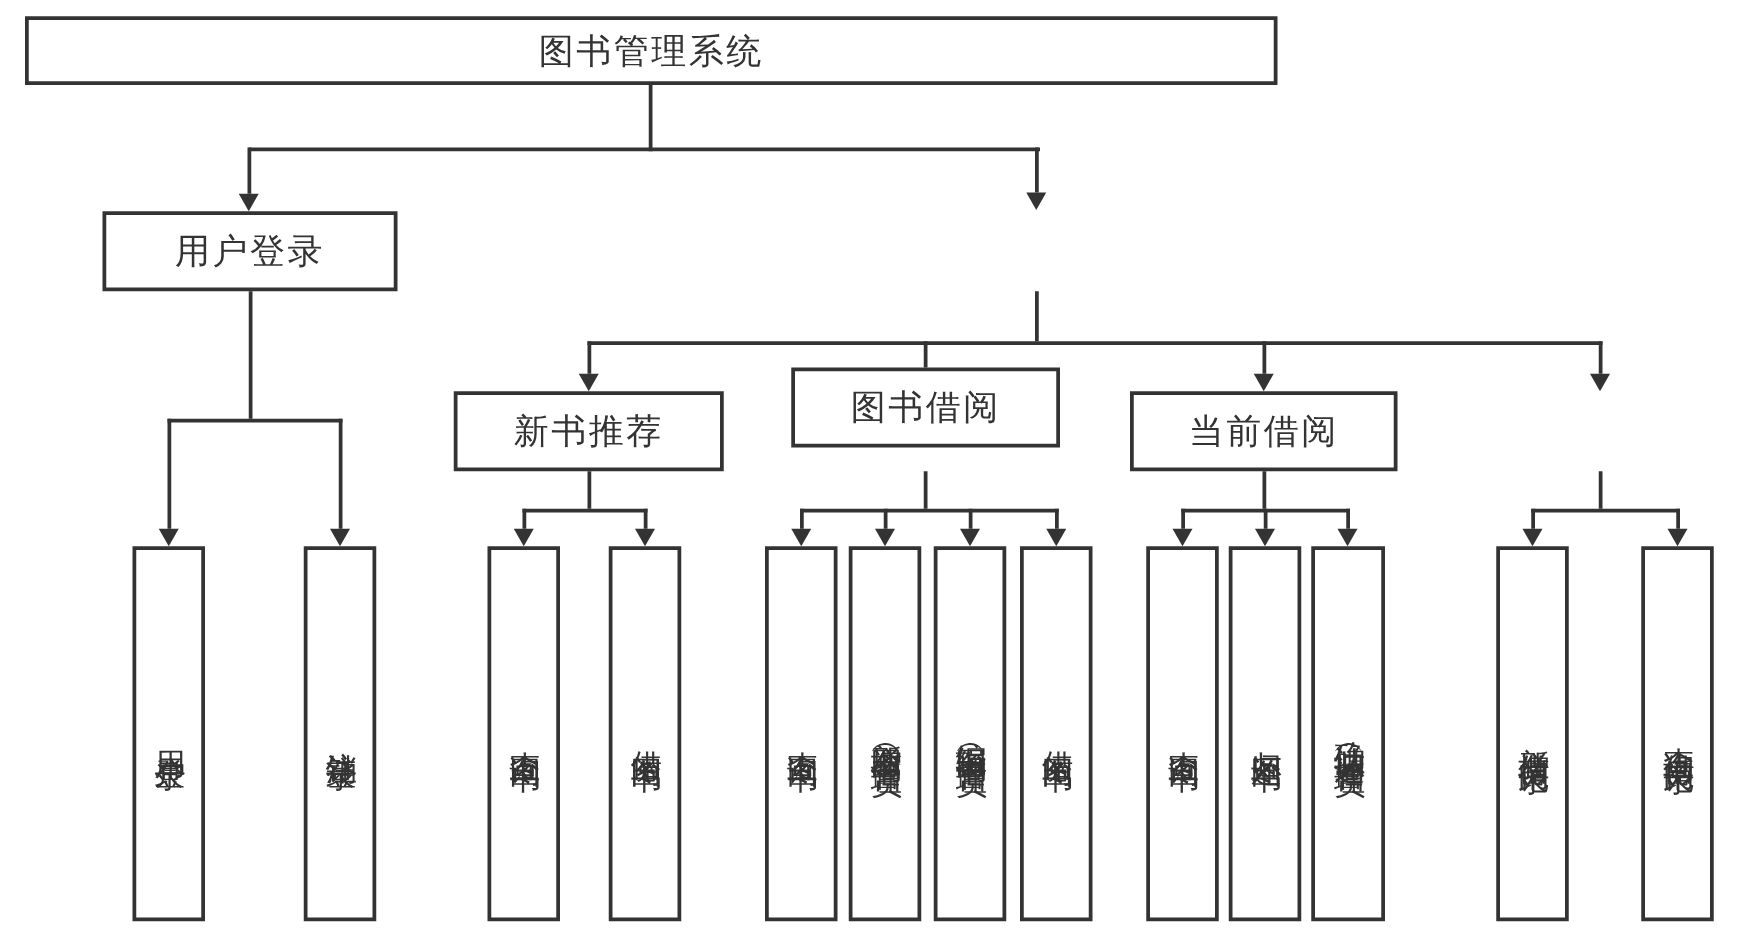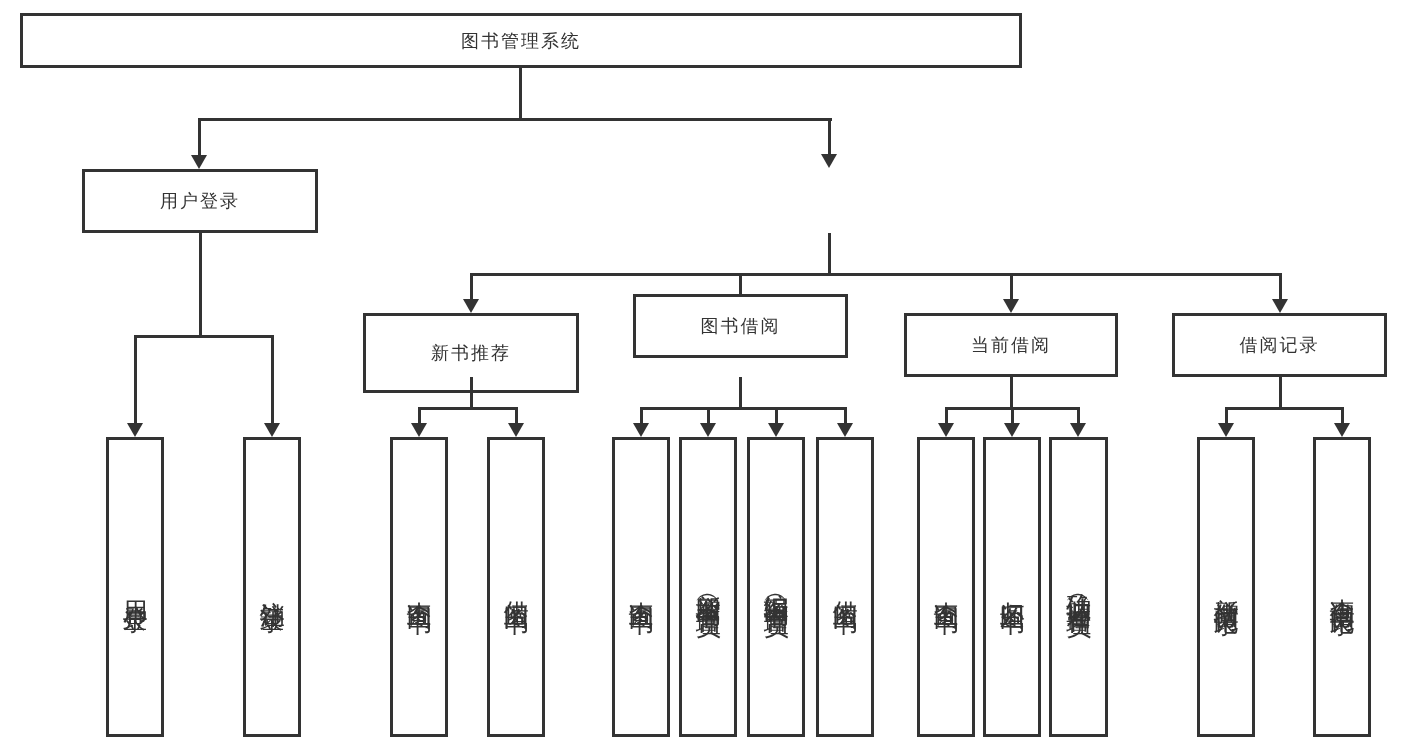--- a/index.html
+++ b/index.html
@@ -4,21 +4,21 @@
 <style>
   html,body{margin:0;padding:0;background:#ffffff;}
   #canvas{
     position:relative;width:1405px;height:747px;background:#ffffff;overflow:hidden;
     font-family:"Liberation Sans","DejaVu Sans",sans-serif;color:#333333;
   }
   .node{
     position:absolute;box-sizing:border-box;background:#ffffff;border:3px solid #333333;
     display:flex;align-items:center;justify-content:center;
   }
-  .hnode{font-size:18px;letter-spacing:2px;}
+  .hnode{font-size:28px;letter-spacing:2px;}
   .vnode{width:58px;top:437px;height:300px;}
   .vtext{
     writing-mode:vertical-rl;text-orientation:mixed;
     font-size:25px;line-height:1.25;letter-spacing:3px;white-space:nowrap;
   }
   .hl{position:absolute;height:3px;background:#333333;}
   .vl{position:absolute;width:3px;background:#333333;}
   .arr{
     position:absolute;width:0;height:0;
     border-left:8px solid transparent;border-right:8px solid transparent;
@@ -60,31 +60,28 @@
   <div class="hl" style="left:470px;top:273px;width:812px;"></div>
   <div class="vl" style="left:470px;top:273px;height:26px;"></div>
   <div class="arr" style="left:463px;top:299px;"></div>
   <div class="vl" style="left:739px;top:273px;height:26px;"></div>
   <div class="arr" style="left:732px;top:299px;"></div>
   <div class="vl" style="left:1010px;top:273px;height:26px;"></div>
   <div class="arr" style="left:1003px;top:299px;"></div>
   <div class="vl" style="left:1279px;top:273px;height:26px;"></div>
   <div class="arr" style="left:1272px;top:299px;"></div>
 
-  <div class="node hnode" style="left:363px;top:313px;width:216px;height:80px;align-items:center;">
+  <div class="node hnode" style="left:363px;top:313px;width:216px;height:64px;align-items:center;">
     <span>新书推荐</span>
   </div>
   <div class="node hnode" style="left:633px;top:294px;width:215px;height:64px;">
     <span>图书借阅</span>
   </div>
   <div class="node hnode" style="left:904px;top:313px;width:214px;height:64px;">
     <span>当前借阅</span>
-  </div>
-  <div class="node hnode" style="left:1172px;top:313px;width:215px;height:64px;">
-    <span>借阅记录</span>
   </div>
 
   <div class="vl" style="left:470px;top:377px;height:30px;"></div>
   <div class="hl" style="left:418px;top:407px;width:100px;"></div>
   <div class="vl" style="left:418px;top:407px;height:16px;"></div>
   <div class="arr" style="left:411px;top:423px;"></div>
   <div class="vl" style="left:515px;top:407px;height:16px;"></div>
   <div class="arr" style="left:508px;top:423px;"></div>
 
   <div class="vl" style="left:739px;top:377px;height:30px;"></div>

